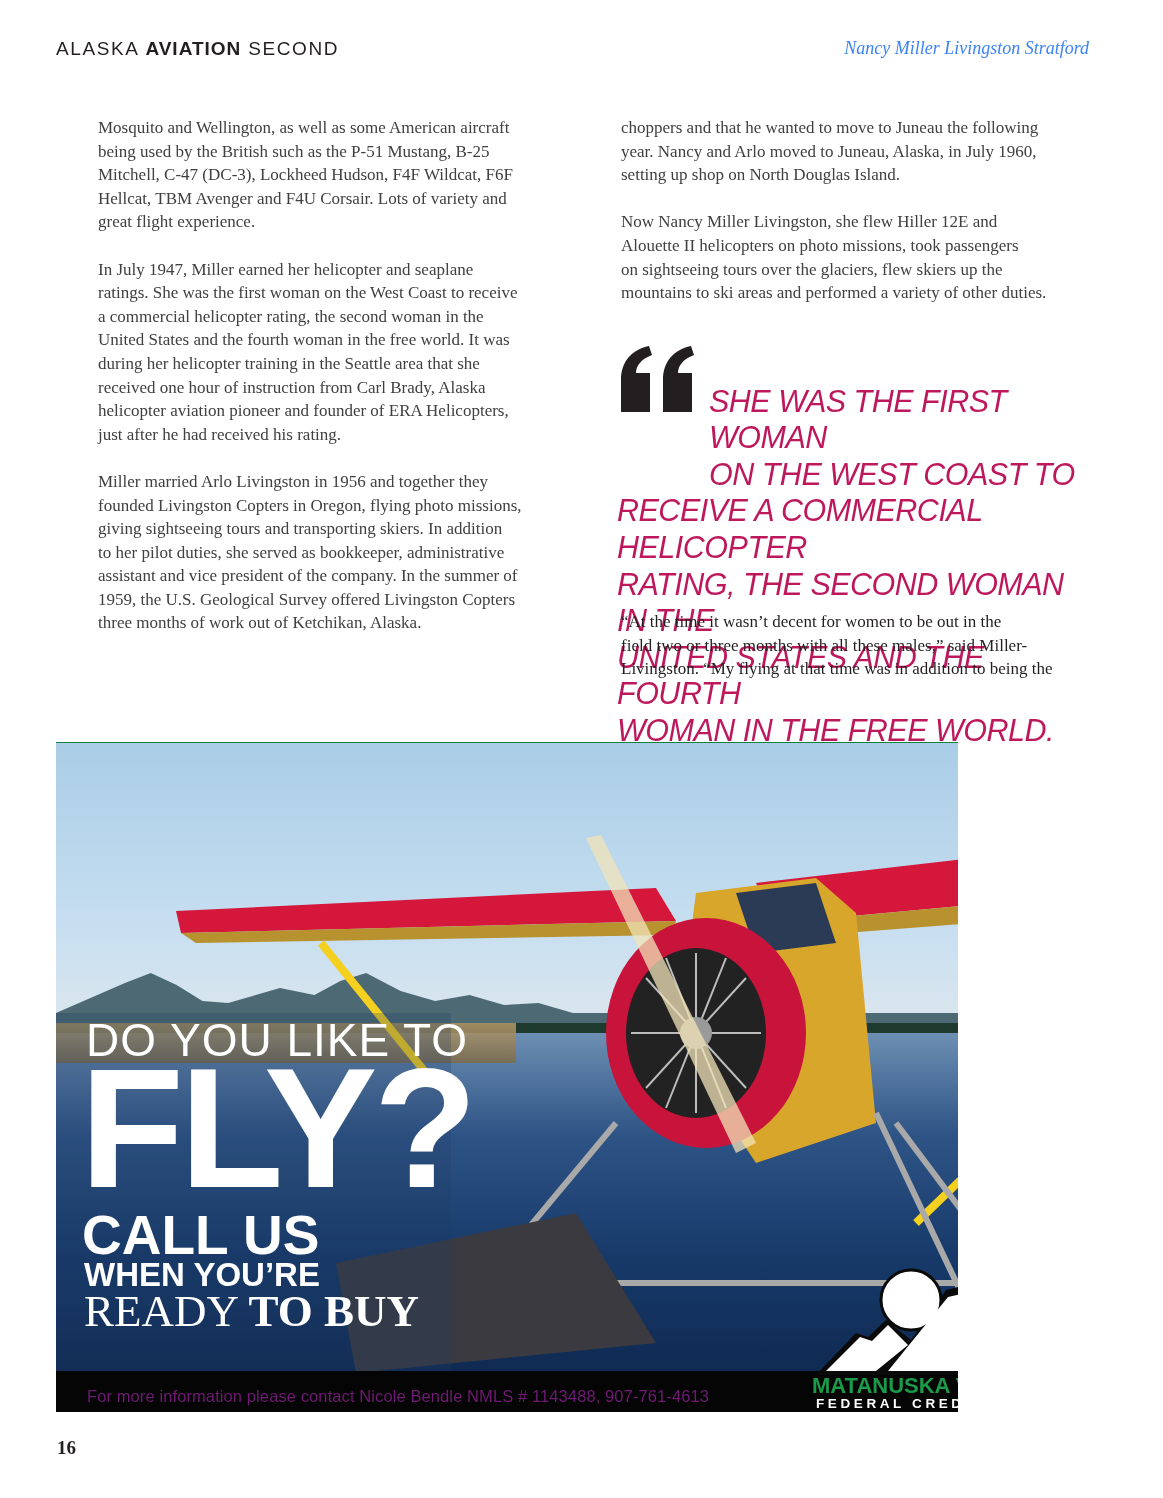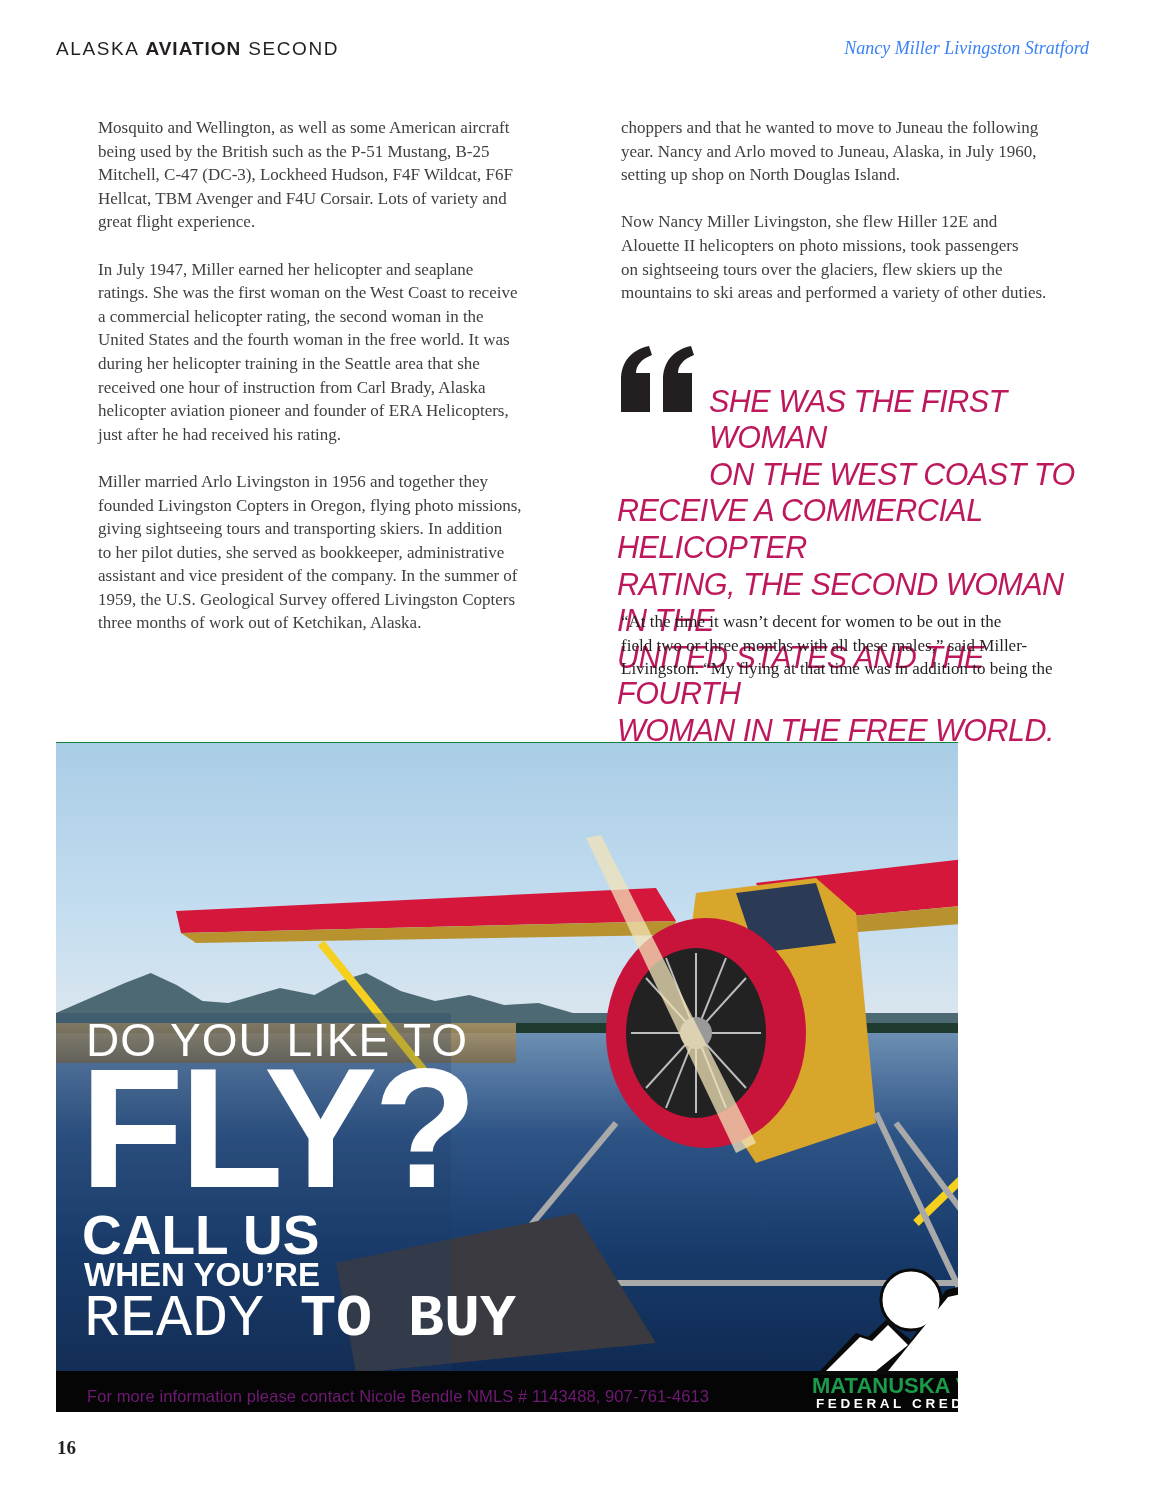--- a/index.html
+++ b/index.html
@@ -31,21 +31,21 @@
   .ad-mountains { position: absolute; left: 0; top: 200px; width: 100%; height: 110px; }
   .ad-water { position: absolute; left: 0; top: 290px; width: 100%; height: 340px; background: linear-gradient(180deg, #6d8fb3 0%, #2e5486 30%, #173a6a 65%, #0f2a52 100%); }
   .ad-dock { position: absolute; left: 0; top: 280px; width: 460px; height: 40px; background: linear-gradient(180deg,#b49a6a,#7d6a48); opacity: .85; }
   .ad-plane { position: absolute; left: 0; top: 0; width: 1047px; height: 630px; }
   .ad-textpanel { position: absolute; left: 0; top: 270px; width: 395px; height: 360px; background: rgba(30,60,100,0.25); }
 
   .ad-h1 { position: absolute; left: 30px; top: 270px; font-family: "Liberation Sans", "DejaVu Sans", sans-serif; font-size: 46px; font-weight: 400; color: #ffffff; letter-spacing: 1px; white-space: nowrap; }
   .ad-fly { position: absolute; left: 24px; top: 300px; font-family: "Liberation Sans", "DejaVu Sans", sans-serif; font-size: 170px; font-weight: 700; color: #ffffff; letter-spacing: -4px; line-height: 1; white-space: nowrap; }
   .ad-callus { position: absolute; left: 26px; top: 465px; font-family: "Liberation Sans", "DejaVu Sans", sans-serif; font-size: 55px; font-weight: 700; color: #ffffff; line-height: 1; white-space: nowrap; }
   .ad-when { position: absolute; left: 28px; top: 515px; font-family: "Liberation Sans", "DejaVu Sans", sans-serif; font-size: 33px; font-weight: 700; color: #ffffff; line-height: 1; white-space: nowrap; }
-  .ad-ready { position: absolute; left: 28px; top: 546px; font-family: Liberation Mono, monospace; font-size: 60px; color: #ffffff; line-height: 1; white-space: nowrap; }
+  .ad-ready { position: absolute; left: 28px; top: 546px; font-family: Liberation Serif, serif; font-size: 45px; color: #ffffff; line-height: 1; white-space: nowrap; }
   .ad-ready .strong { font-weight: 700; }
 
   .ad-footer { position: absolute; left: 0; top: 628px; width: 100%; height: 42px; background: #050505; }
   .ad-contact { position: absolute; left: 31px; top: 644px; font-family: "Liberation Sans", "DejaVu Sans", sans-serif; font-size: 16.5px; color: #701a75; white-space: nowrap; letter-spacing: 0.1px; }
 
   .logo-mark { position: absolute; left: 760px; top: 522px; width: 260px; height: 110px; }
   .logo-name { position: absolute; left: 756px; top: 632px; font-family: "Liberation Sans", "DejaVu Sans", sans-serif; font-weight: 700; font-size: 22px; color: #1b9a4a; letter-spacing: 0px; white-space: nowrap; line-height: 1; }
   .logo-sub { position: absolute; left: 760px; top: 654px; font-family: "Liberation Sans", "DejaVu Sans", sans-serif; font-weight: 700; font-size: 13.5px; color: #ffffff; letter-spacing: 3.6px; white-space: nowrap; line-height: 1; }
 
   .page-number { position: absolute; left: 57px; top: 1437px; font-size: 19px; font-weight: 700; color: #231f20; }

